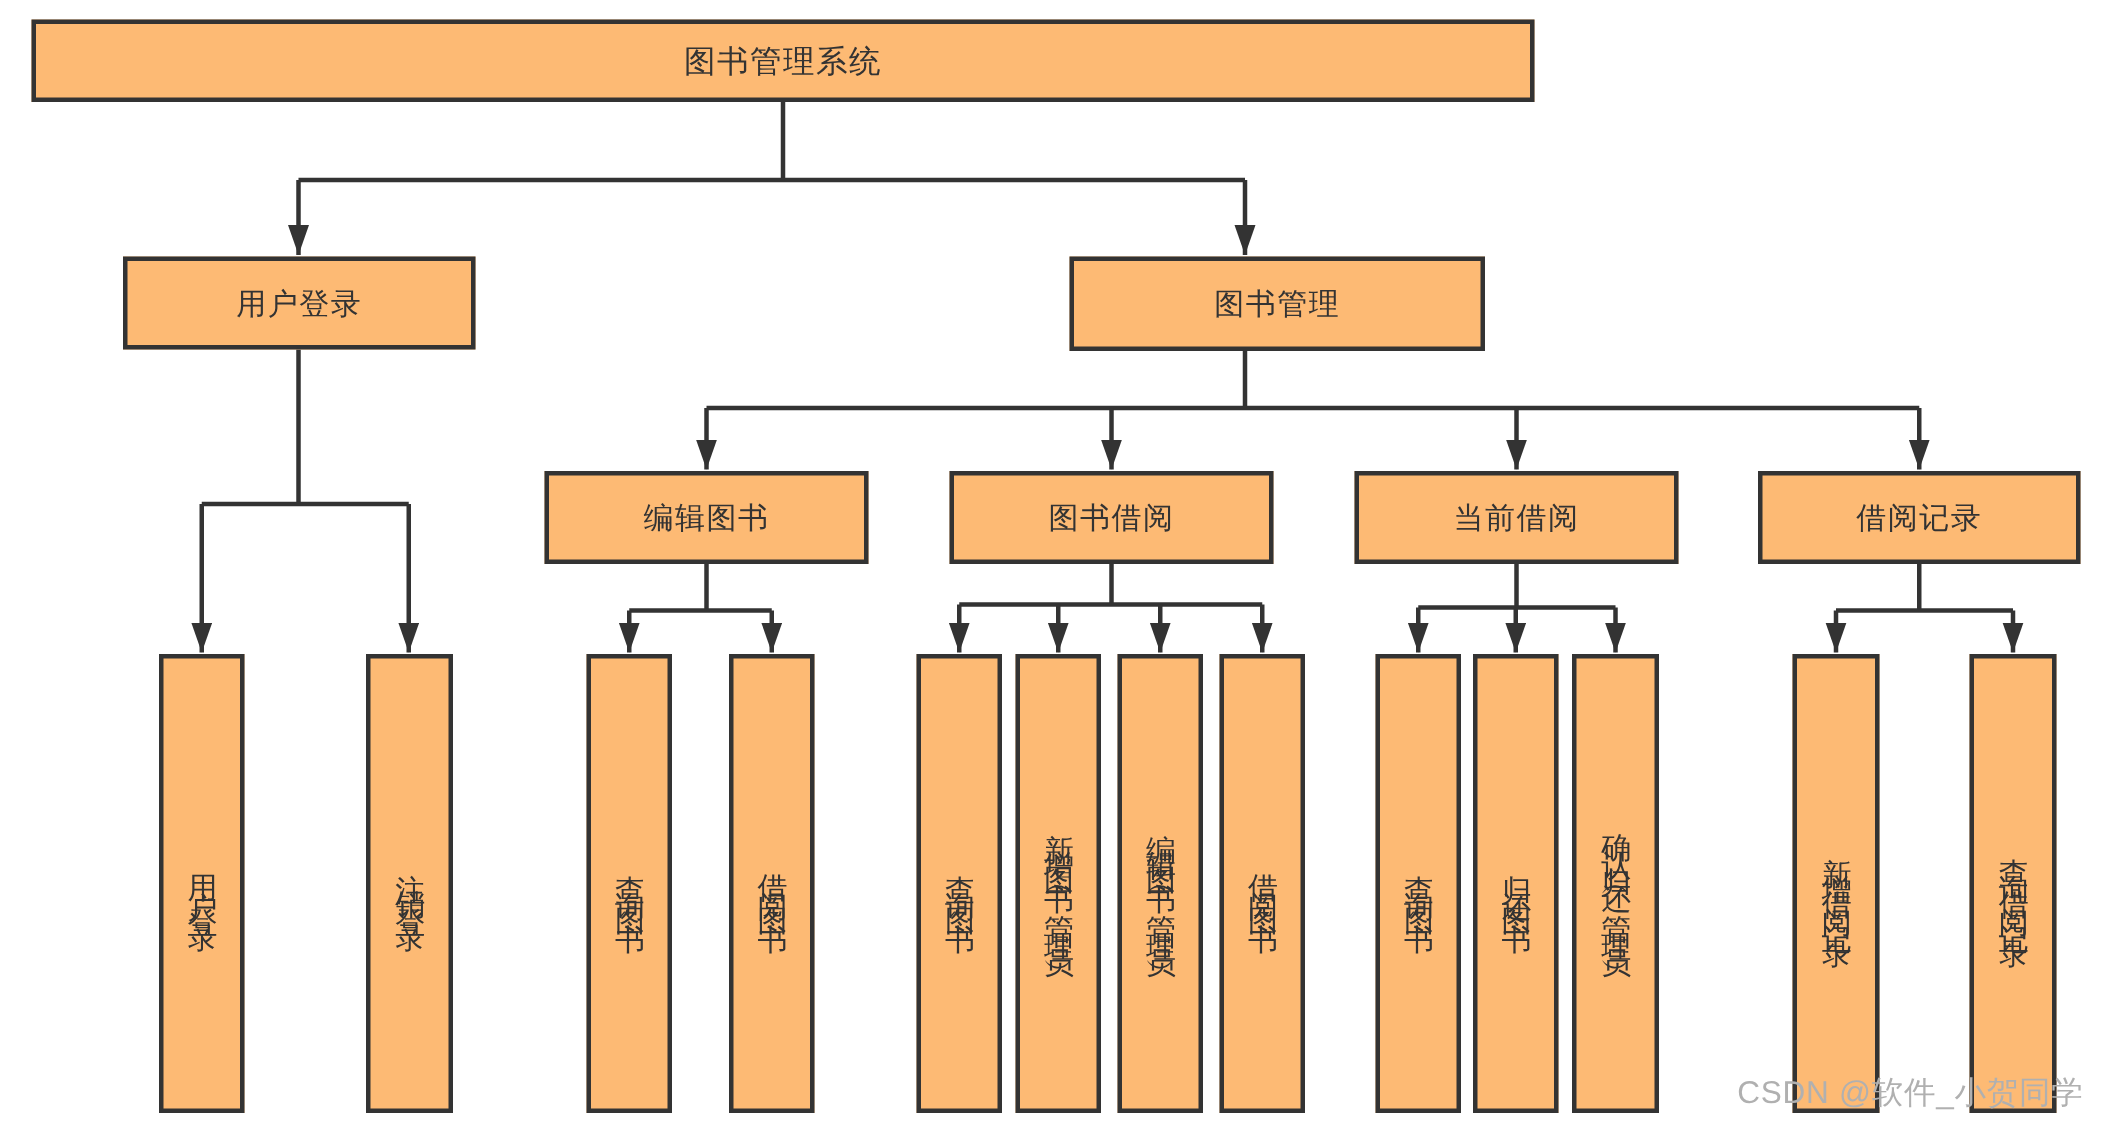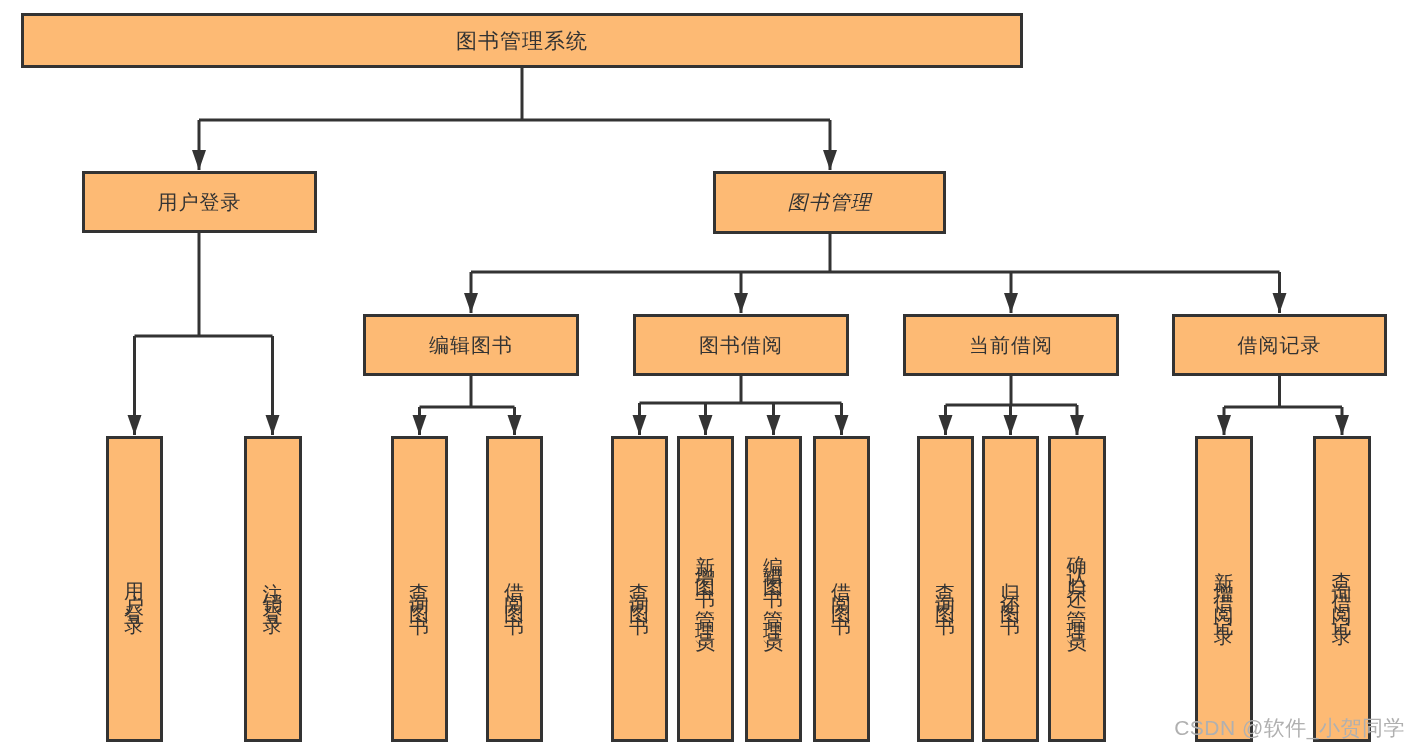--- a/index.html
+++ b/index.html
@@ -34,21 +34,21 @@
     writing-mode:vertical-rl;
     text-orientation:mixed;
     font-size:20px;
     letter-spacing:0.55em;
     line-height:1;
     color:var(--text);
     white-space:nowrap;
   }
   .watermark{
     position:absolute;
-    top:714px;right:0;
+    top:714px;right:16px;
     font-size:21px;
     color:var(--watermark);
     z-index:10;
     letter-spacing:0.5px;
     white-space:nowrap;
   }
 </style>
 </head>
 <body>
 
@@ -102,21 +102,21 @@
     <path d="M1342,407 L1342,435" marker-end="url(#arrow)"></path>
   </svg>
 
   <div class="node h root" style="left:21px;top:13px;width:1002px;height:55px;">
     <span>图书管理系统</span>
   </div>
 
   <div class="node h" style="left:82px;top:171px;width:235px;height:62px;">
     <span>用户登录</span>
   </div>
-  <div class="node h" style="left:713px;top:171px;width:233px;height:63px;font-style:italic;">
+  <div class="node h" style="left:713px;top:171px;width:277px;height:63px;">
     <span>图书管理</span>
   </div>
 
   <div class="node h" style="left:363px;top:314px;width:216px;height:62px;">
     <span>编辑图书</span>
   </div>
   <div class="node h" style="left:633px;top:314px;width:216px;height:62px;">
     <span>图书借阅</span>
   </div>
   <div class="node h" style="left:1172px;top:314px;width:215px;height:62px;">

